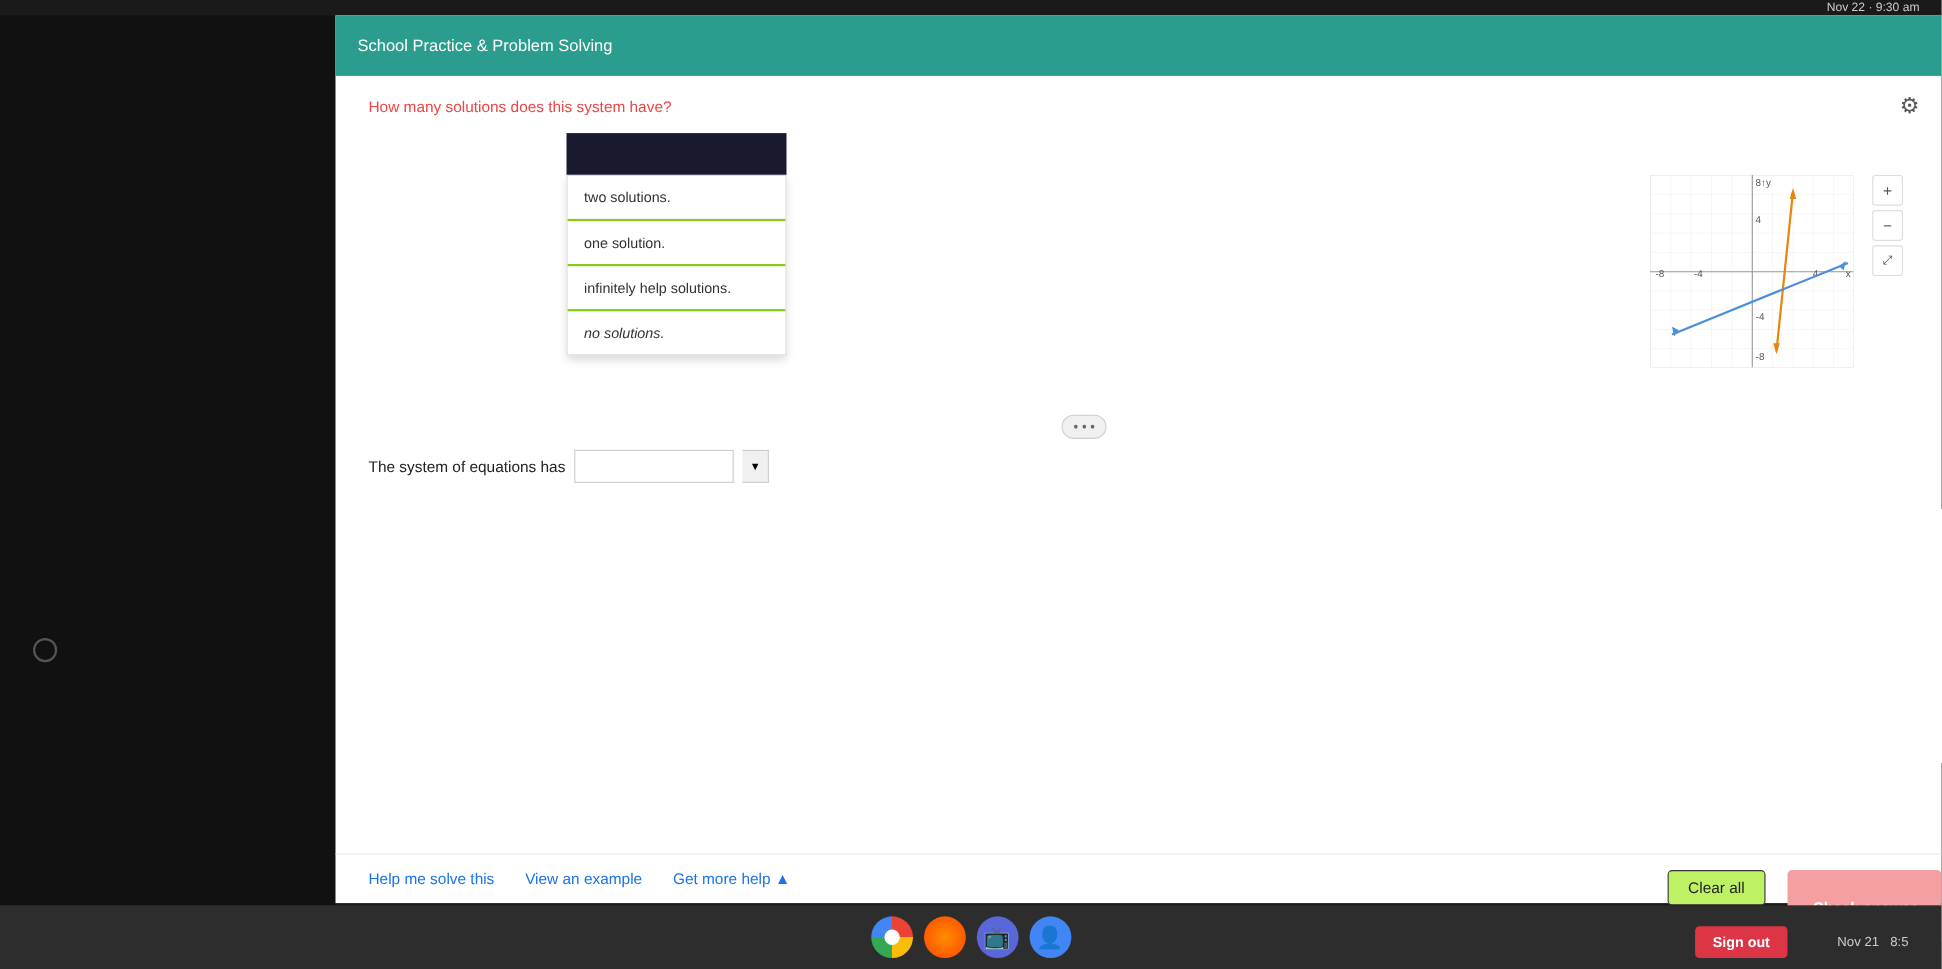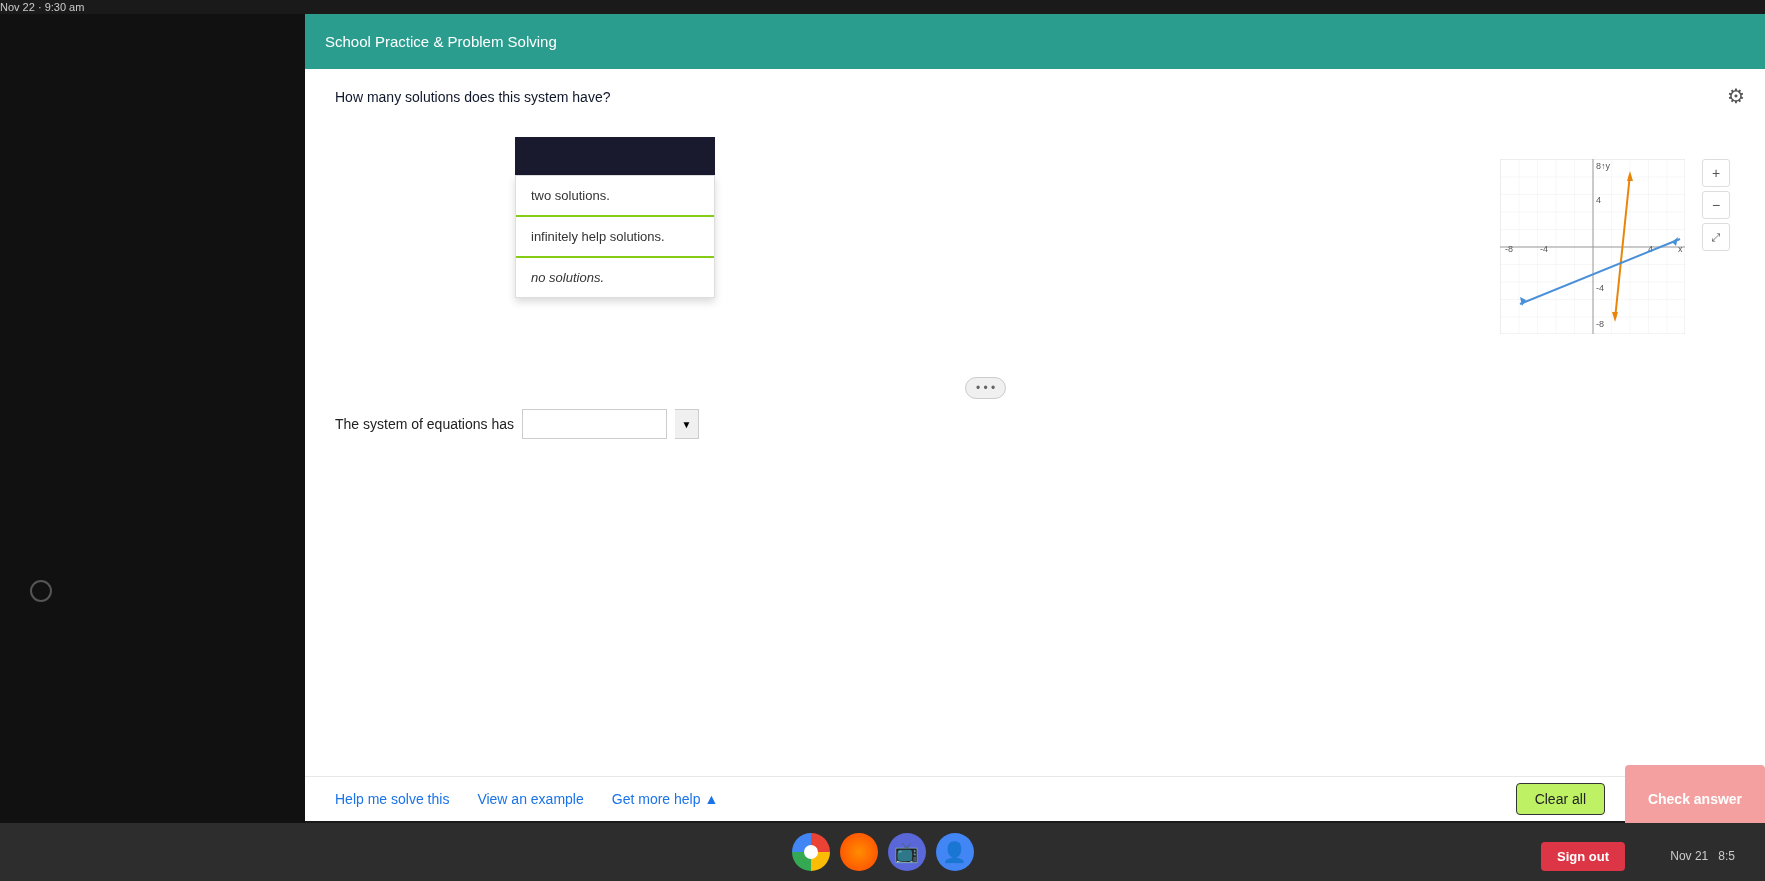--- a/index.html
+++ b/index.html
@@ -12,20 +12,21 @@
       position: relative;
     }
 
     .top-bar {
       position: absolute;
       top: 0; left: 0; right: 0;
       height: 14px;
       background: #1a1a1a;
       display: flex;
       align-items: center;
+      justify-content: flex-end;
       padding-right: 20px;
     }
 
     .top-time {
       color: #ccc;
       font-size: 11px;
     }
 
     .main-container {
       position: absolute;
@@ -64,22 +65,22 @@
 
     .content-area {
       flex: 1;
       padding: 20px 30px;
       position: relative;
       overflow: hidden;
     }
 
     .question-text {
       font-size: 14px;
-      color: #0f172a;
-      margin-bottom: 32px;
+      color: #ef4444;
+      margin-bottom: 16px;
     }
 
     
     .dropdown-container {
       position: relative;
       display: inline-block;
       left: 180px;
     }
 
     .dropdown-selected {
@@ -182,21 +183,20 @@
       cursor: pointer;
       display: flex;
       align-items: center;
       justify-content: center;
       font-size: 10px;
     }
 
     
     .toolbar {
       display: flex;
-      align-items: center;
       padding: 14px 30px;
       border-top: 1px solid #e8e8e8;
       gap: 0;
       position: relative;
     }
 
     .toolbar-link {
       font-size: 14px;
       color: #1a73e8;
       text-decoration: none;
@@ -430,20 +430,21 @@
   <div class="content-area">
 
     
     <p class="question-text">How many solutions does this system have?</p>
 
     
     <div class="dropdown-container">
       <div class="dropdown-selected"></div>
       <div class="dropdown-menu">
         <div class="dropdown-item">two solutions.</div>
+        <div class="dropdown-item">one solution.</div>
         <div class="dropdown-item">infinitely help solutions.</div>
         <div class="dropdown-item">no solutions.</div>
       </div>
     </div>
 
     
     <div class="graph-container">
       <svg class="graph-svg" viewBox="0 0 185 175">
 
         <rect width="185" height="175" fill="#fff" stroke="#ccc" stroke-width="0.5"></rect>

